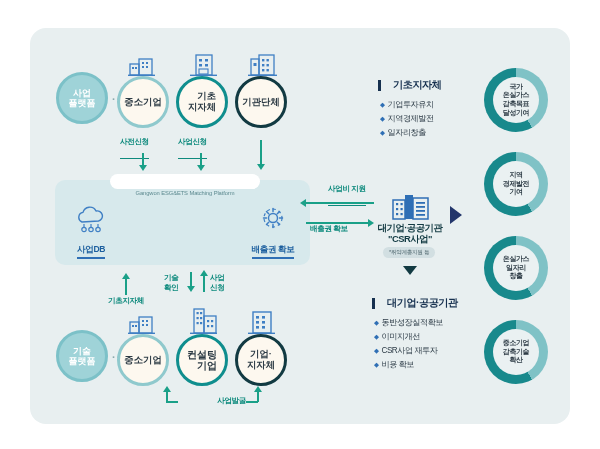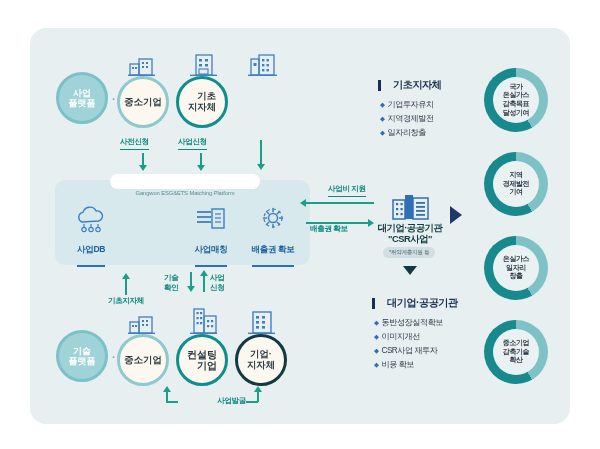--- a/index.html
+++ b/index.html
@@ -25,26 +25,26 @@
   .platbox{position:absolute;left:55px;top:180px;width:255px;height:85px;
            background:#d7e9ec;border-radius:10px;}
   .pill{position:absolute;left:110px;top:174px;width:150px;height:15px;
         background:#ffffff;border-radius:9px;}
   .pill-t{position:absolute;left:110px;top:175px;width:150px;text-align:center;
           font-size:7.2px;font-weight:bold;color:#0f6b74;letter-spacing:-.2px;}
   .pill-s{position:absolute;left:110px;top:190px;width:150px;text-align:center;
           font-size:5.8px;color:#5d8a90;letter-spacing:-.1px;}
   .pitem{position:absolute;width:58px;text-align:center;}
   .pitem .lab{font-size:8.6px;font-weight:bold;color:#1c5f9e;
-              border-bottom:2px solid #2f6fb5;padding-bottom:9px;display:inline-block;
+              border-bottom:2px solid #2f6fb5;padding-bottom:1px;display:inline-block;
               letter-spacing:-.4px;}
   
   .alab{position:absolute;font-size:7.6px;font-weight:bold;color:#0e8a7d;
         letter-spacing:-.4px;white-space:nowrap;}
-  .alab.u{border-bottom:1.4px solid #0e8a7d;padding-bottom:2px;}
+  .alab.u{border-bottom:1.4px solid #0e8a7d;padding-bottom:11px;}
   .vline{position:absolute;background:#1aa088;width:1.6px;}
   .hline{position:absolute;background:#1aa088;height:1.6px;}
   .tri{position:absolute;width:0;height:0;}
   .tri-d{border-left:4px solid transparent;border-right:4px solid transparent;
          border-top:6px solid #1aa088;}
   .tri-u{border-left:4px solid transparent;border-right:4px solid transparent;
          border-bottom:6px solid #1aa088;}
   .tri-l{border-top:4px solid transparent;border-bottom:4px solid transparent;
          border-right:6px solid #1aa088;}
   .tri-r{border-top:4px solid transparent;border-bottom:4px solid transparent;
@@ -125,20 +125,23 @@
 
   <div class="circ circ-main ring-lt" style="left:117px;top:76px;width:52px;height:52px;font-size:9.4px;">
     <div>중소기업</div>
   </div>
   <div class="circ circ-main ring-md" style="left:176px;top:76px;width:52px;height:52px;font-size:9.4px;">
     <div>
       <div>기초</div>
       <div>지자체</div>
     </div>
   </div>
+  <div class="circ circ-main ring-dk" style="left:235px;top:76px;width:52px;height:52px;font-size:9.4px;">
+    <div>기관단체</div>
+  </div>
 
   <div class="alab u" style="left:120px;top:137px;">사전신청</div>
   <div class="vline" style="left:142px;top:153px;height:14px;"></div>
   <div class="tri tri-d" style="left:138.6px;top:165px;"></div>
 
   <div class="alab u" style="left:178px;top:137px;">사업신청</div>
   <div class="vline" style="left:200px;top:153px;height:14px;"></div>
   <div class="tri tri-d" style="left:196.6px;top:165px;"></div>
 
   <div class="vline" style="left:260px;top:140px;height:26px;"></div>
@@ -155,32 +158,20 @@
       <line x1="17" y1="18" x2="17" y2="21" stroke="#3f7fc4" stroke-width="1.2"></line>
       <line x1="24" y1="18" x2="24" y2="21" stroke="#3f7fc4" stroke-width="1.2"></line>
       <circle cx="10" cy="23.5" r="2.2" fill="none" stroke="#3f7fc4" stroke-width="1.2"></circle>
       <circle cx="17" cy="23.5" r="2.2" fill="none" stroke="#3f7fc4" stroke-width="1.2"></circle>
       <circle cx="24" cy="23.5" r="2.2" fill="none" stroke="#3f7fc4" stroke-width="1.2"></circle>
     </svg>
     <div class="lab">사업DB</div>
   </div>
 
 
-  <div class="pitem" style="left:182px;top:206px;">
-    <svg width="34" height="28" viewBox="0 0 34 28">
-      <line x1="3" y1="6" x2="17" y2="6" stroke="#3f7fc4" stroke-width="1.8"></line>
-      <line x1="3" y1="11" x2="17" y2="11" stroke="#3f7fc4" stroke-width="1.8"></line>
-      <line x1="3" y1="16" x2="17" y2="16" stroke="#3f7fc4" stroke-width="1.8"></line>
-      <rect x="18" y="3" width="12" height="19" fill="none" stroke="#3f7fc4" stroke-width="1.4"></rect>
-      <line x1="21" y1="8" x2="27" y2="8" stroke="#3f7fc4" stroke-width="1.2"></line>
-      <line x1="21" y1="12" x2="27" y2="12" stroke="#3f7fc4" stroke-width="1.2"></line>
-      <line x1="21" y1="16" x2="27" y2="16" stroke="#3f7fc4" stroke-width="1.2"></line>
-    </svg>
-    <div class="lab">사업매칭</div>
-  </div>
 
   <div class="pitem" style="left:240px;top:206px;width:66px;">
     <svg width="34" height="28" viewBox="0 0 34 28">
       <circle cx="17" cy="12" r="4.5" fill="none" stroke="#3f7fc4" stroke-width="1.4"></circle>
       <path d="M17 2.5 v3 M17 18.5 v3 M7.5 12 h3 M23.5 12 h3
                M10.5 5.5 l2.2 2.2 M21.3 16.3 l2.2 2.2
                M23.5 5.5 l-2.2 2.2 M12.7 16.3 l-2.2 2.2" stroke="#3f7fc4" stroke-width="1.5" stroke-linecap="round"></path>
       <circle cx="17" cy="12" r="9" fill="none" stroke="#3f7fc4" stroke-width="1.2" stroke-dasharray="3 3"></circle>
     </svg>
     <div class="lab">배출권 확보</div>

